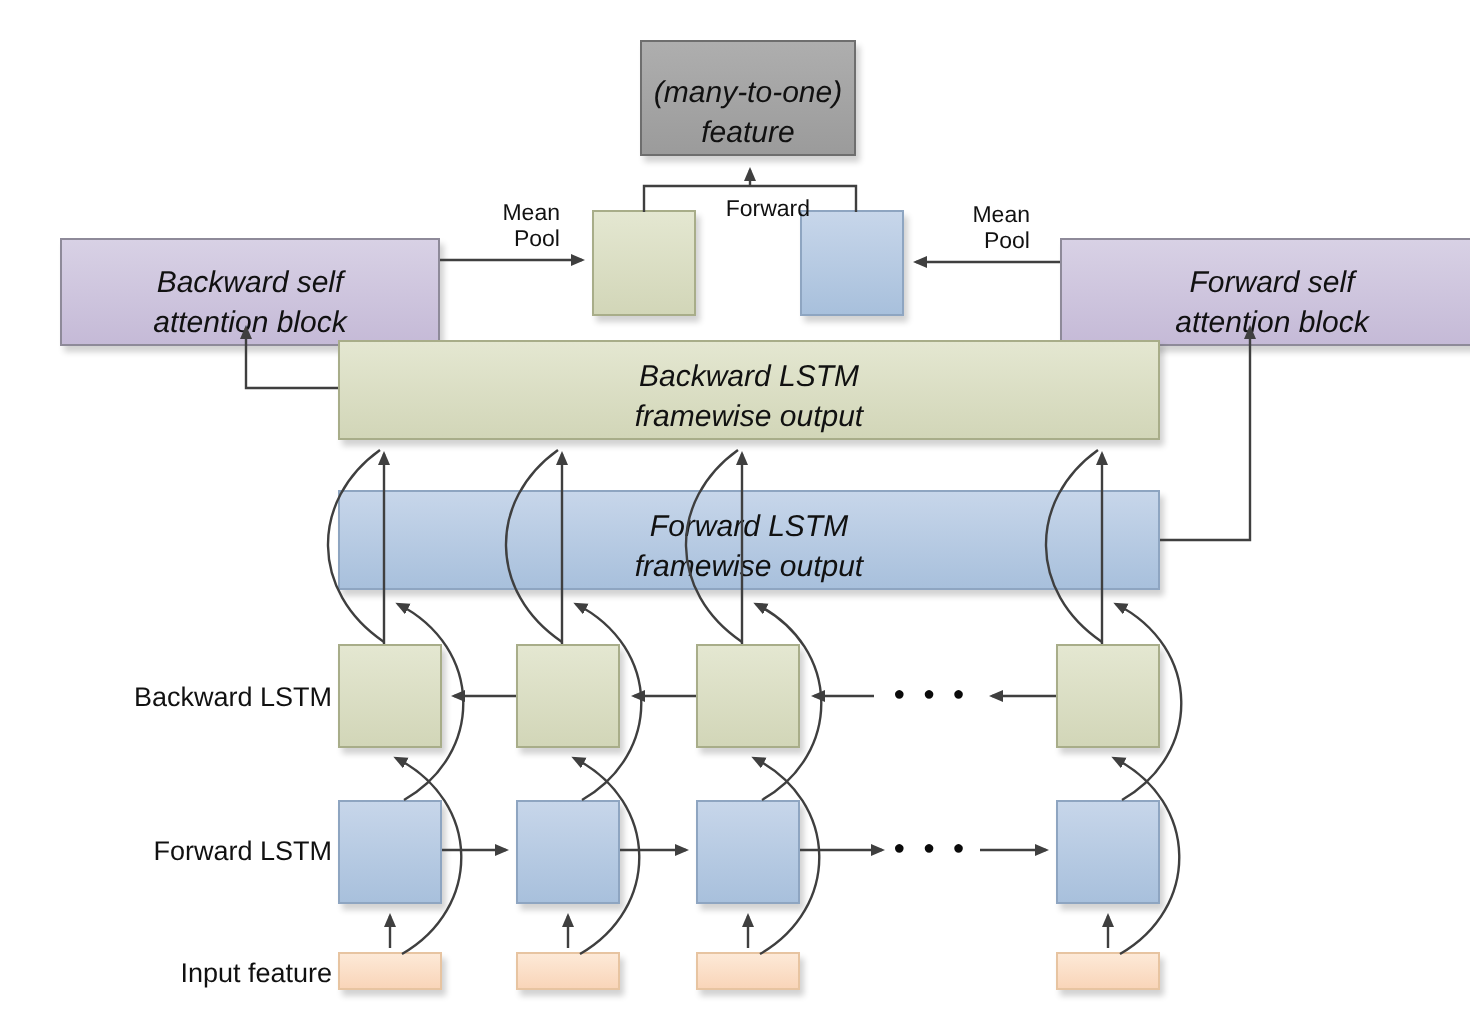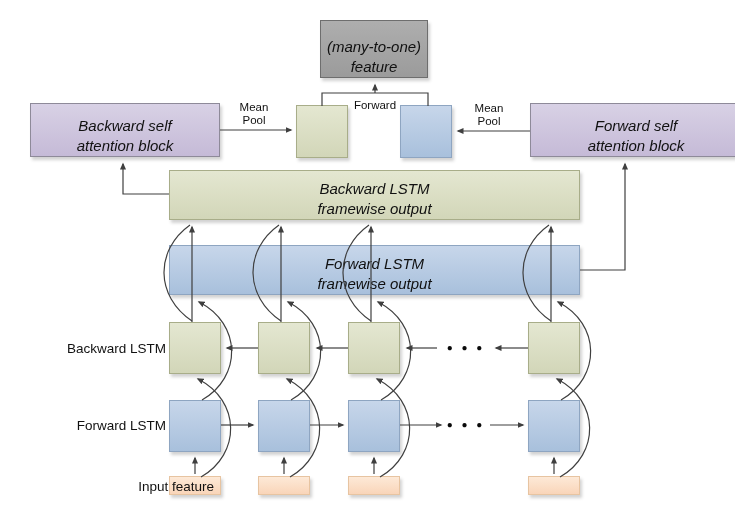--- a/index.html
+++ b/index.html
@@ -3,28 +3,28 @@
 <meta charset="utf-8">
 <style>
   html,body{margin:0;padding:0;background:#ffffff;}
   .canvas{position:relative;width:735px;height:511px;background:#ffffff;overflow:hidden;
           font-family:"Liberation Sans",sans-serif;color:#111;}
   .box{position:absolute;display:flex;flex-direction:column;justify-content:flex-end;
        text-align:center;border:1px solid #8c8c8c;box-sizing:border-box;
        box-shadow:2px 3px 3px rgba(0,0,0,.18);font-style:italic;}
   .box span{display:block;}
   .gray  {background:linear-gradient(#aeaeae,#9b9b9b);border-color:#6e6e6e;}
-  .purple{background:linear-gradient(#d8d1e5,#c5bad7);border-color:#8e8a99;}
+  .purple{background:linear-gradient(#d8d1e5,#c5bad7);border-color:#8e8a99;margin-top:16px;}
   .green {background:linear-gradient(#e4e7d1,#d2d6b8);border-color:#a8ad89;}
   .blue  {background:linear-gradient(#c7d6ea,#a8c0dc);border-color:#8ea5c1;}
   .orange{background:linear-gradient(#fde9d7,#f9d5b9);border-color:#e7c4a1;}
   .f15{font-size:15px;line-height:20px;}
   .lbl{position:absolute;font-size:13.5px;line-height:16px;white-space:nowrap;}
   .lbl.right{text-align:right;width:166px;left:0;}
-  .small-lbl{position:absolute;font-size:11.5px;line-height:13px;text-align:center;}
+  .small-lbl{position:absolute;font-size:11.5px;line-height:13px;text-align:right;}
   .dots{position:absolute;width:52px;text-align:center;font-size:10px;letter-spacing:3px;
         font-weight:bold;color:#0a0a0a;}
   svg.overlay{position:absolute;left:0;top:0;pointer-events:none;}
 </style>
 </head>
 <body>
 
 <div class="canvas">
 
   <div class="box gray f15" style="left:320px;top:20px;width:108px;height:58px;">
@@ -73,21 +73,21 @@
   <div class="box blue" style="left:348px;top:400px;width:52px;height:52px;"></div>
   <div class="box blue" style="left:528px;top:400px;width:52px;height:52px;"></div>
 
   <div class="box orange" style="left:169px;top:476px;width:52px;height:19px;"></div>
   <div class="box orange" style="left:258px;top:476px;width:52px;height:19px;"></div>
   <div class="box orange" style="left:348px;top:476px;width:52px;height:19px;"></div>
   <div class="box orange" style="left:528px;top:476px;width:52px;height:19px;"></div>
 
   <div class="lbl right" style="top:341px;">Backward LSTM</div>
   <div class="lbl right" style="top:418px;">Forward LSTM</div>
-  <div class="lbl right" style="top:479px;padding-left:48px;">Input feature</div>
+  <div class="lbl right" style="top:479px;">Input feature</div>
 
   <div class="dots" style="left:440px;top:342px;">● ● ●</div>
   <div class="dots" style="left:440px;top:419px;">● ● ●</div>
 
   <svg class="overlay" width="735" height="511" viewBox="0 0 735 511">
     <defs>
       <marker id="ah" markerWidth="8" markerHeight="7" refX="5.5" refY="3" orient="auto" markerUnits="userSpaceOnUse">
         <path d="M0,0 L7,3 L0,6 Z" fill="#3f3f3f"></path>
       </marker>
     </defs>

